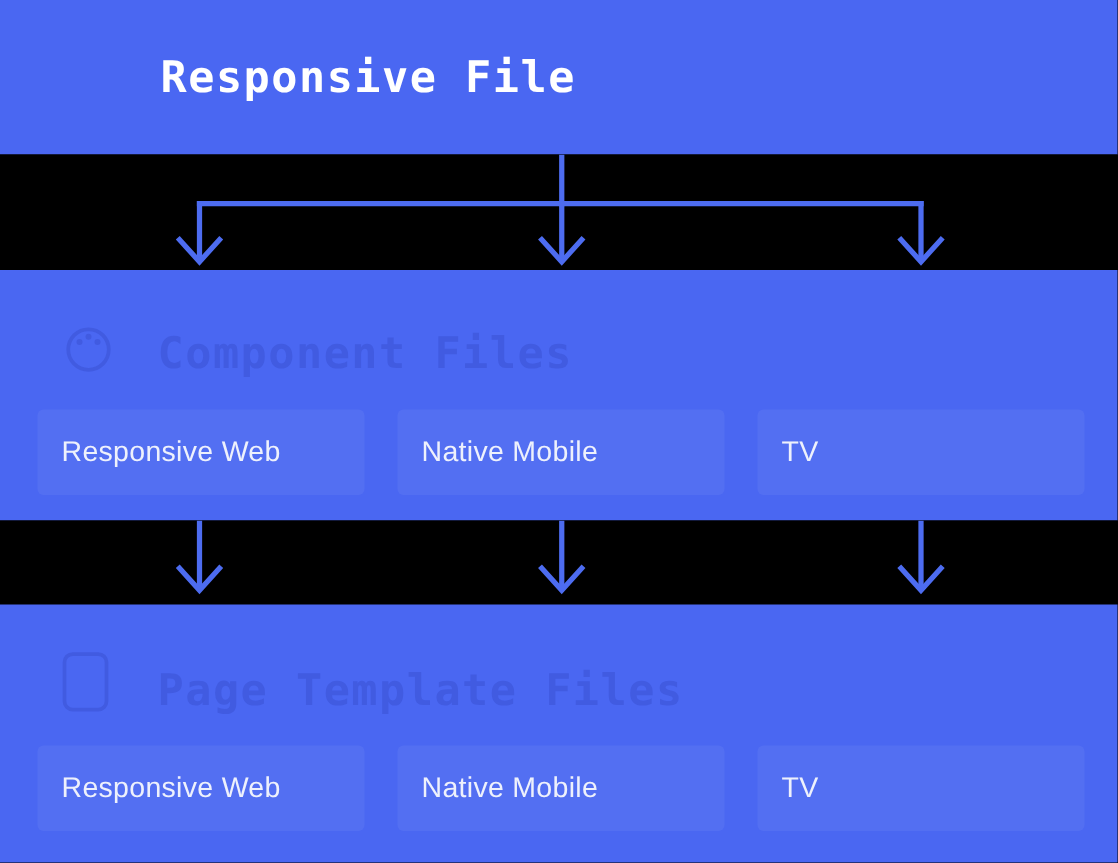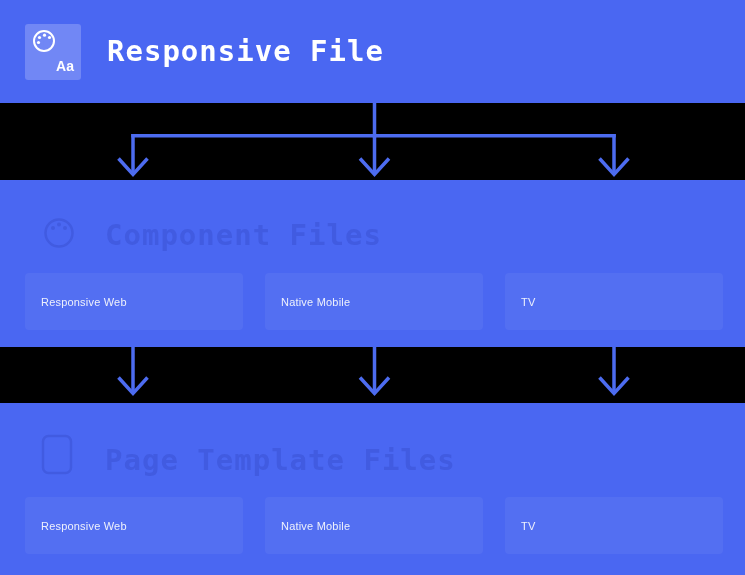--- a/index.html
+++ b/index.html
@@ -58,44 +58,33 @@
   }
   .sec2 .cards { top:93px; }
   .sec3 .cards { top:94px; }
   .card {
     width:218px; height:57px; box-sizing:border-box;
     background:rgba(255,255,255,0.055);
     border-radius:4px;
     display:flex; align-items:center; padding-left:16px;
   }
   .card-label {
-    font-size:11px; color:#eef1fc; letter-spacing:0.2px;
+    font-size:19px; color:#eef1fc; letter-spacing:0.2px;
   }
 
   .arrow-stroke { stroke:#4d6cf0; stroke-width:3.5; fill:none; }
   .faint-stroke { stroke:#415be1; fill:none; }
   .faint-fill { fill:#415be1; }
 </style>
 </head>
 <body>
 
 <div class="stage">
 
   <header class="header">
-    <div class="tile">
-      <svg width="34" height="34" viewBox="0 0 34 34">
-        <circle cx="15" cy="13" r="10" stroke="#ffffff" stroke-width="2" fill="none"></circle>
-        <circle cx="10.5" cy="9.5" r="1.6" fill="#ffffff"></circle>
-        <circle cx="15.5" cy="7.2" r="1.6" fill="#ffffff"></circle>
-        <circle cx="20.5" cy="9.5" r="1.6" fill="#ffffff"></circle>
-        <circle cx="9.5" cy="14.5" r="1.6" fill="#ffffff"></circle>
-        <circle cx="17.5" cy="16.5" r="3.4" fill="#7187f5"></circle>
-      </svg>
-      <span class="aa">Aa</span>
-    </div>
     <h1 class="page-title">Responsive File</h1>
   </header>
 
   <div class="band band1">
     <svg width="745" height="77" viewBox="0 0 745 77">
       <line class="arrow-stroke" x1="374.5" y1="0" x2="374.5" y2="34.5"></line>
       <line class="arrow-stroke" x1="131.25" y1="32.75" x2="615.75" y2="32.75"></line>
       <line class="arrow-stroke" x1="133" y1="31" x2="133" y2="70"></line>
       <line class="arrow-stroke" x1="374.5" y1="31" x2="374.5" y2="70"></line>
       <line class="arrow-stroke" x1="614" y1="31" x2="614" y2="70"></line>

